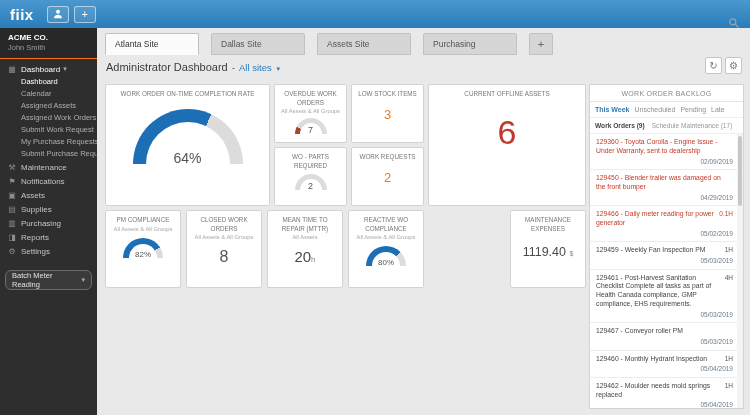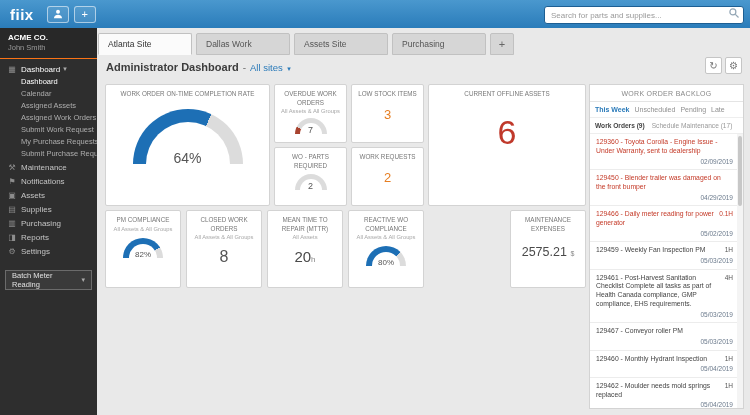--- a/index.html
+++ b/index.html
@@ -24,31 +24,31 @@
   .account{padding:5px 8px 6px;background:#282828;border-bottom:1px solid #f97316}
   .company{font-size:8px;font-weight:bold;color:#fff}
   .username{font-size:7.5px;color:#9a9a9a;margin-top:1px}
   .nav{padding-top:3px}
   .nav-item{display:flex;align-items:center;height:14px;padding:0 6px;font-size:8px;color:#c5c5c5;cursor:pointer;white-space:nowrap}
   .nav-item.parent{color:#fff}
   .nav-icon{width:12px;font-size:8px;color:#8d8d8d;margin-right:3px;text-align:center;flex:none}
   .caret{font-size:7px;color:#aaa;margin-left:3px}
   .nav-sub{height:12px;line-height:12px;padding-left:21px;font-size:7.5px;color:#adadad;cursor:pointer;white-space:nowrap;overflow:hidden}
   .nav-sub.active{color:#fff}
-  .batch-btn{margin:12px 5px 0;height:20px;border:1px solid #6b6b6b;border-radius:0;background:#3a3a3a;
+  .batch-btn{margin:12px 5px 0;height:20px;border:1px solid #6b6b6b;border-radius:6px;background:#3a3a3a;
     display:flex;align-items:center;justify-content:space-between;padding:0 6px;font-size:7.5px;color:#e0e0e0;cursor:pointer}
 
   
-  .tabbar{position:absolute;left:98px;top:33px;height:22px;display:flex;gap:4px}
+  .tabbar{position:absolute;left:105px;top:33px;height:22px;display:flex;gap:12px}
   .tab{width:94px;height:22px;background:#d6d6d6;border:1px solid #c1c1c1;font-size:8.5px;color:#555;
     display:flex;align-items:center;padding:0 9px;border-radius:2px 2px 0 0;cursor:pointer;white-space:nowrap}
   .tab.active{background:#fbfbfb;color:#333;border-bottom-color:#fbfbfb}
   .tab-add{width:24px;justify-content:center;padding:0;font-size:11px;color:#666}
   .main-header{position:absolute;left:106px;top:59px;height:16px;display:flex;align-items:center}
-  .page-title{font-size:11px;font-weight:bold;color:#3c3c3c}
+  .page-title{font-size:11px;font-weight:normal;color:#3c3c3c}
   .sep{margin:0 4px;color:#777;font-size:10px}
   .scope-link{color:#2a7ab9;font-size:9.5px;cursor:pointer}
   .scope-link .caret{color:#2a7ab9;margin-left:2px}
   .hdr-actions{position:absolute;right:8px;top:57px;display:flex;gap:3px}
   .hdr-btn{width:17px;height:17px;border:1px solid #c5c5c5;background:#fff;border-radius:2px;font-size:10px;
     color:#777;display:flex;align-items:center;justify-content:center;cursor:pointer}
 
   
   .widgets{position:absolute;left:105px;top:84px;width:481px;height:204px}
   .card{position:absolute;background:#fff;border:1px solid #d3d3d3;border-radius:2px;text-align:center;overflow:hidden;cursor:pointer}
@@ -112,21 +112,20 @@
 <div class="topbar">
   <span class="logo">fiix</span>
   <span class="tb-btn">
     <svg viewBox="0 0 16 16" width="12" height="12">
         <circle cx="8" cy="5" r="2.6" fill="#fff"></circle>
         <path d="M2.5 13.5c.6-3.2 3-4.4 5.5-4.4s4.9 1.2 5.5 4.4z" fill="#fff"></path>
       </svg>
   </span>
   <span class="tb-btn">+</span>
   <span class="search-wrap">
-    <input class="search-input" type="text" placeholder="Search for parts and supplies..." style="">
     <svg class="search-ico" viewBox="0 0 16 16">
         <circle cx="6.5" cy="6.5" r="4" fill="none" stroke="#93a6b5" stroke-width="1.6"></circle>
         <line x1="9.8" y1="9.8" x2="14" y2="14" stroke="#93a6b5" stroke-width="1.6"></line>
       </svg>
   </span>
 </div>
 
 <div class="sidebar">
   <div class="account">
     <div class="company">ACME CO.</div>
@@ -176,21 +175,21 @@
     </div>
     <div class="batch-btn">
       <span>Batch Meter Reading</span>
       <span class="caret">▾</span>
     </div>
   </div>
 </div>
 
 <div class="tabbar">
   <div class="tab active">Atlanta Site</div>
-  <div class="tab">Dallas Work</div>
+  <div class="tab">Dallas Site</div>
   <div class="tab">Assets Site</div>
   <div class="tab">Purchasing</div>
   <div class="tab tab-add">+</div>
 </div>
 
 <div class="main-header">
   <span class="page-title">Administrator Dashboard</span>
   <span class="sep">-</span>
   <span class="scope-link">
     <span>All sites</span>
@@ -271,21 +270,21 @@
     <div class="card-title">REACTIVE WO COMPLIANCE</div>
     <div class="card-sub">All Assets &amp; All Groups</div>
     <div class="gauge md" style="--pct: 76;">
       <span class="gauge-value">80%</span>
     </div>
   </div>
 
 
   <div class="card r2" id="w-expenses">
     <div class="card-title">MAINTENANCE EXPENSES</div>
-    <div class="money-num"><span>2575.21</span> <span class="unit">$</span></div>
+    <div class="money-num"><span>1119.40</span> <span class="unit">$</span></div>
   </div>
 </div>
 
 <div class="backlog">
   <div class="bl-title">WORK ORDER BACKLOG</div>
   <div class="bl-tabs">
     <span class="bl-tab active">This Week</span>
     <span class="bl-tab">Unscheduled</span>
     <span class="bl-tab">Pending</span>
     <span class="bl-tab">Late</span>

